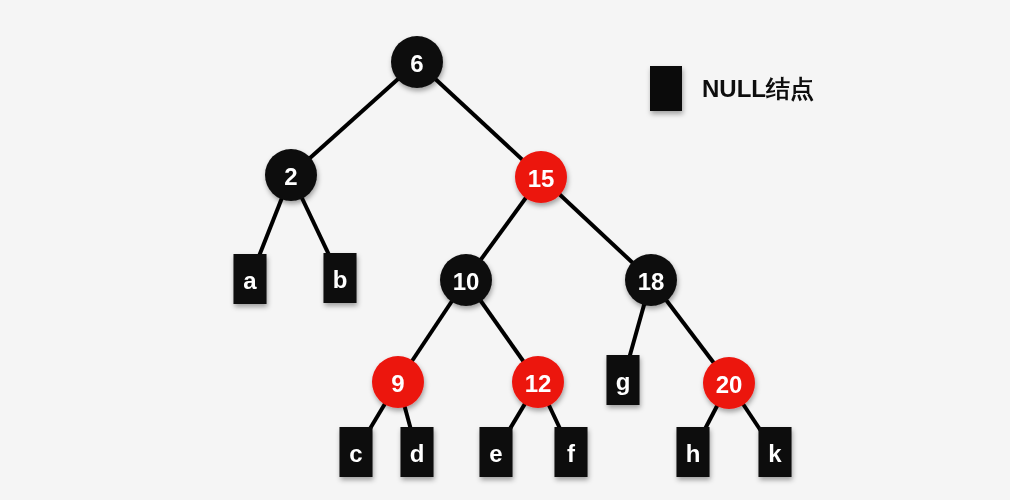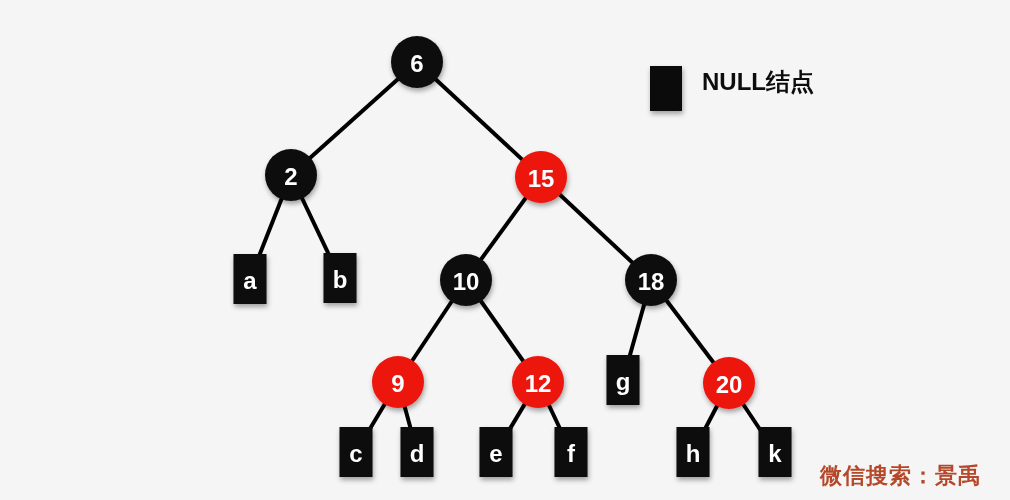--- a/index.html
+++ b/index.html
@@ -27,21 +27,21 @@
     fill: #ffffff;
     text-anchor: middle;
     dominant-baseline: central;
   }
   .legend {
     position: absolute;
     left: 650px;
     top: 66px;
     height: 45px;
     display: flex;
-    align-items: flex-start;
+    align-items: center;
   }
   .legend-swatch {
     display: inline-block;
     width: 32px;
     height: 45px;
     box-shadow: 1px 3px 5px rgba(0,0,0,0.35);
   }
   .legend-label {
     margin-left: 20px;
     font-size: 24px;
@@ -159,15 +159,14 @@
           <text x="775" y="453" class="node-label" fill="#ffffff">k</text>
         </g>
       </g>
   </svg>
 
   <div class="legend">
     <span class="legend-swatch" style="background: rgb(11, 11, 11);"></span>
     <span class="legend-label">NULL结点</span>
   </div>
 
-  <div class="watermark" style="color: rgb(181, 72, 42);">微信搜索：景禹</div>
 
 </div>
 
 </body></html>

